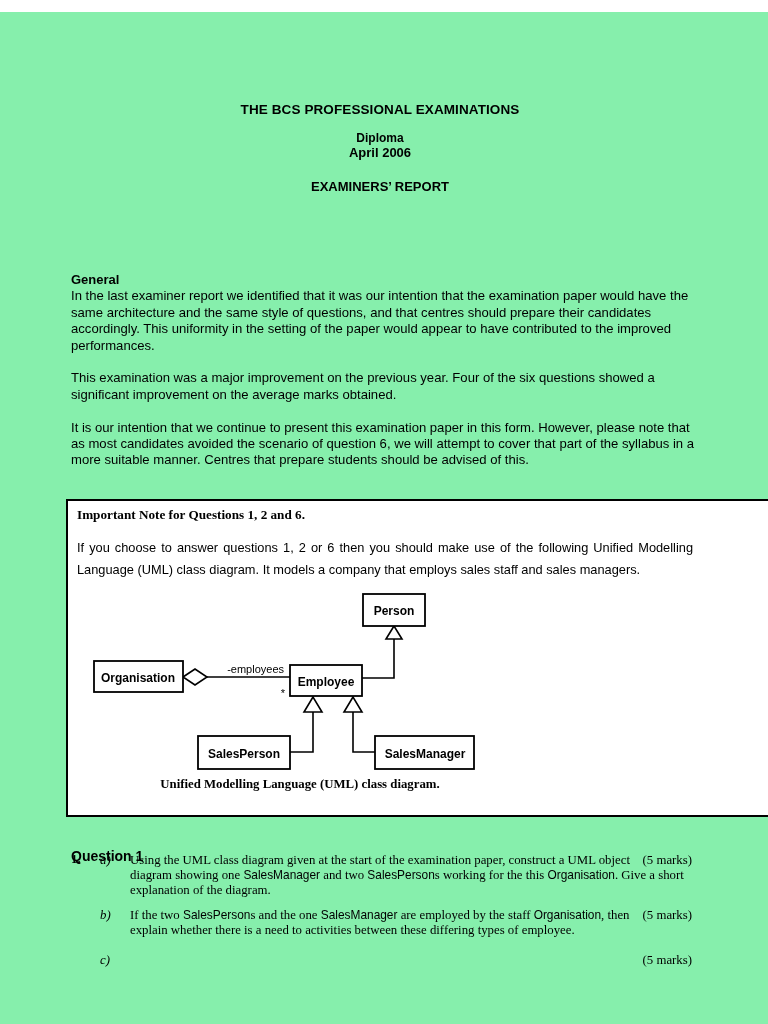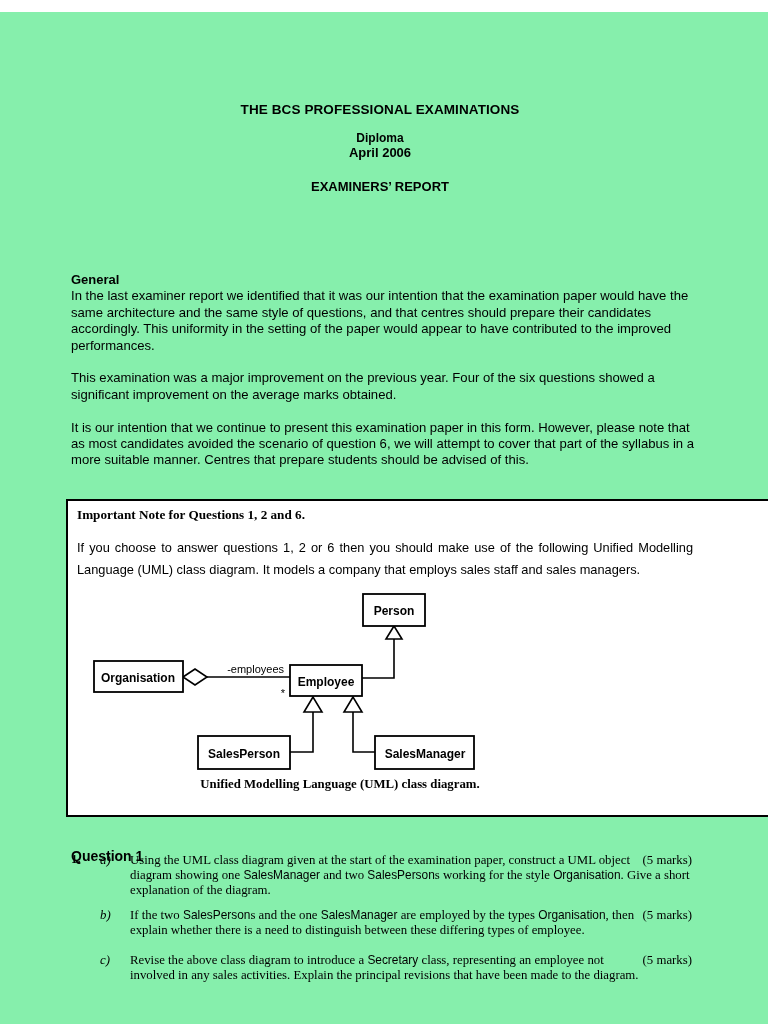--- a/index.html
+++ b/index.html
@@ -99,21 +99,20 @@
 
   .caption {
     position: absolute;
     left: 0;
     top: 276px;
     width: 634px;
     text-align: center;
     font-family: "Liberation Serif", serif;
     font-weight: bold;
     font-size: 12.8px;
-    padding-left: 40px;
   }
   .caption-inner { display: inline-block; margin-left: -170px; }
 
   
   .q-head {
     position: absolute;
     left: 71px;
     top: 821px;
     font-family: "Liberation Sans", sans-serif;
     font-weight: bold;
@@ -233,33 +232,32 @@
     </div>
   </div>
 
   <div class="q-head">Question 1</div>
   <div class="q-num">1.</div>
 
   <div class="q-item qa">
     <span class="q-letter">a)</span>
     <span class="q-text">
       <span class="marks">(5 marks)</span>
-      <span><span>Using the UML class diagram given at the start of the examination paper, construct a UML object diagram showing one </span><span class="sans">SalesManager</span><span> and two </span><span class="sans">SalesPerson</span><span>s working for the style </span><span class="sans">Organisation</span><span>. Give a short explanation of the diagram.</span></span>
+      <span><span>Using the UML class diagram given at the start of the examination paper, construct a UML object diagram showing one </span><span class="sans">SalesManager</span><span> and two </span><span class="sans">SalesPerson</span><span>s working for the this </span><span class="sans">Organisation</span><span>. Give a short explanation of the diagram.</span></span>
     </span>
   </div>
 
   <div class="q-item qb">
     <span class="q-letter">b)</span>
     <span class="q-text">
       <span class="marks">(5 marks)</span>
-      <span><span>If the two </span><span class="sans">SalesPerson</span><span>s and the one </span><span class="sans">SalesManager</span><span> are employed by the types </span><span class="sans">Organisation</span><span>, then explain whether there is a need to distinguish between these differing types of employee.</span></span>
+      <span><span>If the two </span><span class="sans">SalesPerson</span><span>s and the one </span><span class="sans">SalesManager</span><span> are employed by the staff </span><span class="sans">Organisation</span><span>, then explain whether there is a need to activities between these differing types of employee.</span></span>
     </span>
   </div>
 
   <div class="q-item qc">
     <span class="q-letter">c)</span>
     <span class="q-text">
       <span class="marks">(5 marks)</span>
-      <span><span>Revise the above class diagram to introduce a </span><span class="sans">Secretary</span><span> class, representing an employee not involved in any sales activities. Explain the principal revisions that have been made to the diagram.</span></span>
     </span>
   </div>
 
 </div>
 
 </body></html>

